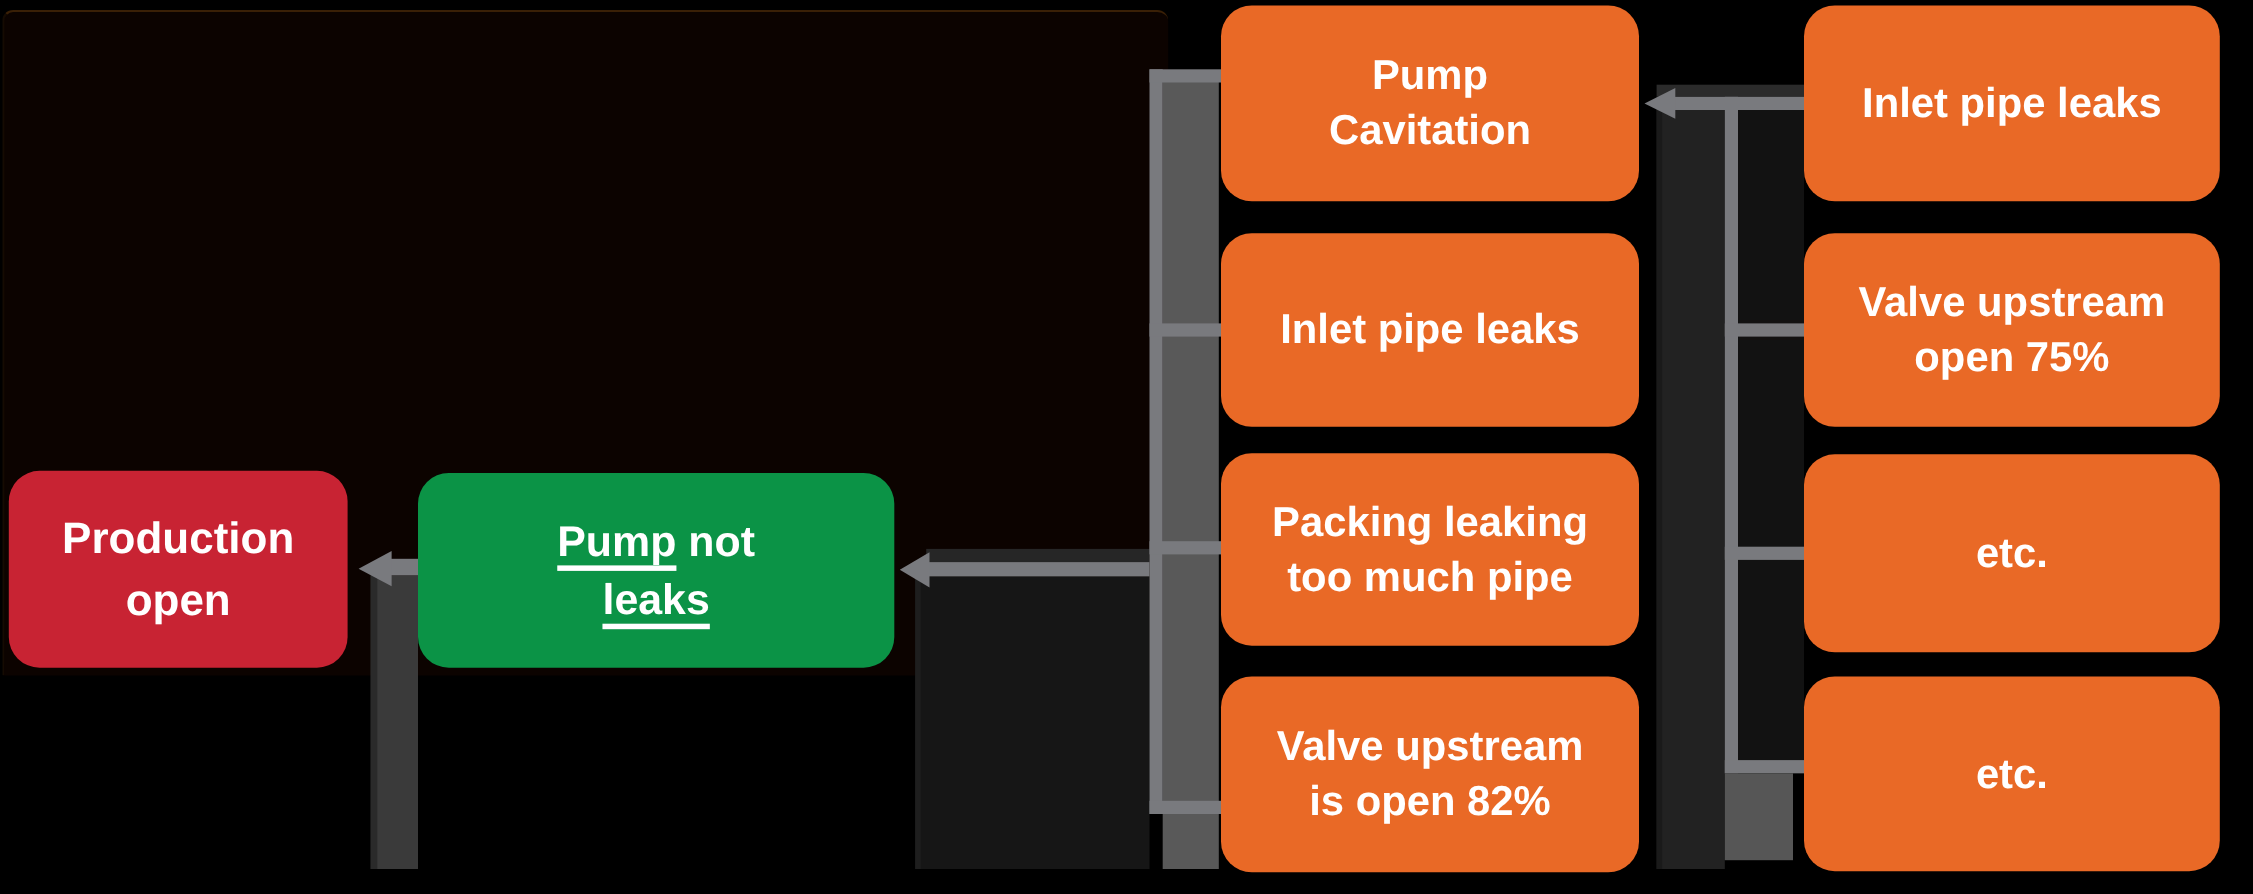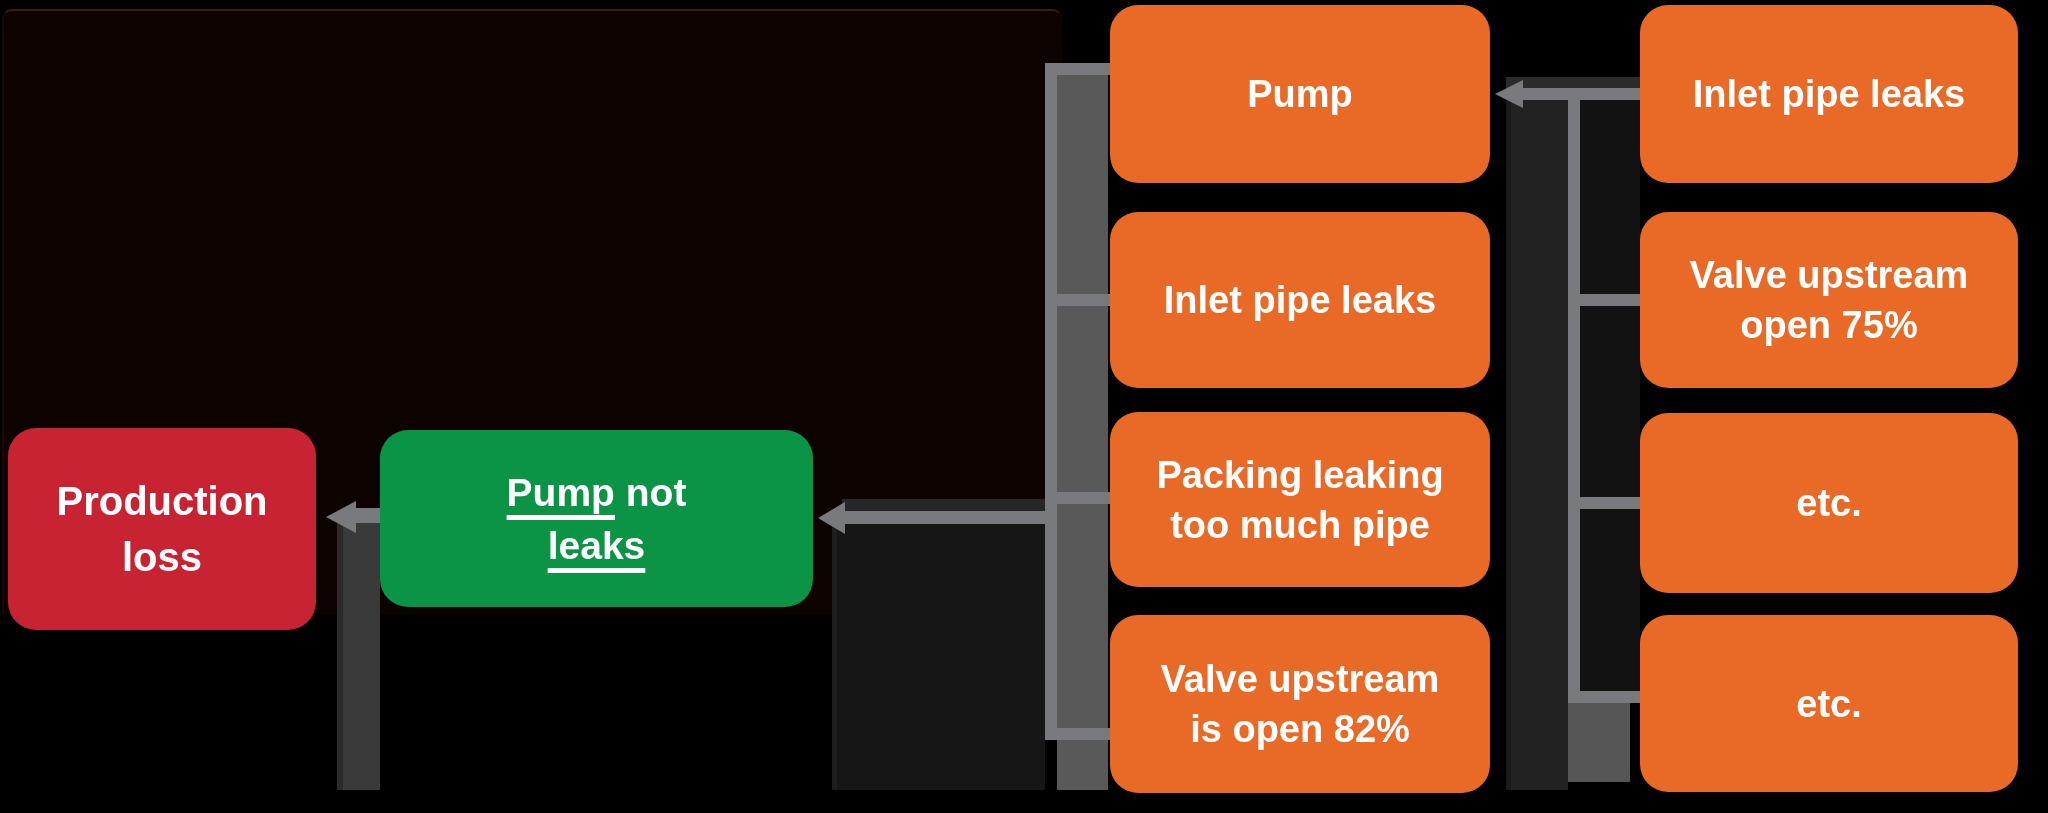--- a/index.html
+++ b/index.html
@@ -24,21 +24,21 @@
     display:flex;flex-direction:column;align-items:center;justify-content:center;
     border-radius:28px;
     color:#fff;font-weight:700;text-align:center;
   }
   .node .ln{white-space:nowrap;}
   .orange{background:#E96926;font-size:38px;line-height:50px;}
   .red{background:#C82333;font-size:40px;line-height:56px;}
   .green{background:#0B9346;font-size:39px;line-height:53px;}
   .u{text-decoration:underline;text-decoration-thickness:5px;text-underline-offset:9px;}
 
-  #box-production{left:8px;top:428px;width:308px;height:202px;}
+  #box-production{left:8px;top:428px;width:308px;height:179px;}
   #box-green{left:380px;top:430px;width:433px;height:177px;text-align:right;}
   #box-mid1{left:1110px;top:5px;width:380px;height:178px;}
   #box-mid2{left:1110px;top:212px;width:380px;height:176px;}
   #box-mid3{left:1110px;top:412px;width:380px;height:175px;}
   #box-mid4{left:1110px;top:615px;width:380px;height:178px;}
   #box-r1{left:1640px;top:5px;width:378px;height:178px;}
   #box-r2{left:1640px;top:212px;width:378px;height:176px;}
   #box-r3{left:1640px;top:413px;width:378px;height:180px;}
   #box-r4{left:1640px;top:615px;width:378px;height:177px;}
 
@@ -107,30 +107,31 @@
 
   <div class="cline" id="shaft1"></div>
   <div class="head" id="head1"></div>
   <div class="cline" id="shaft2"></div>
   <div class="head" id="head2"></div>
   <div class="cline" id="shaft3"></div>
   <div class="head" id="head3"></div>
 
   <div class="node red" id="box-production">
     <div class="ln">Production</div>
-    <div class="ln">loss</div>
+    <div class="ln">open</div>
   </div>
 
   <div class="node green" id="box-green">
     <div class="ln"><span class="u">Pump</span><span> not</span></div>
     <div class="ln"><span class="u">leaks</span></div>
   </div>
 
   <div class="node orange" id="box-mid1">
     <div class="ln">Pump</div>
+    <div class="ln">Cavitation</div>
   </div>
 
   <div class="node orange" id="box-mid2">
     <div class="ln">Inlet pipe leaks</div>
   </div>
 
   <div class="node orange" id="box-mid3">
     <div class="ln">Packing leaking</div>
     <div class="ln">too much pipe</div>
   </div>

